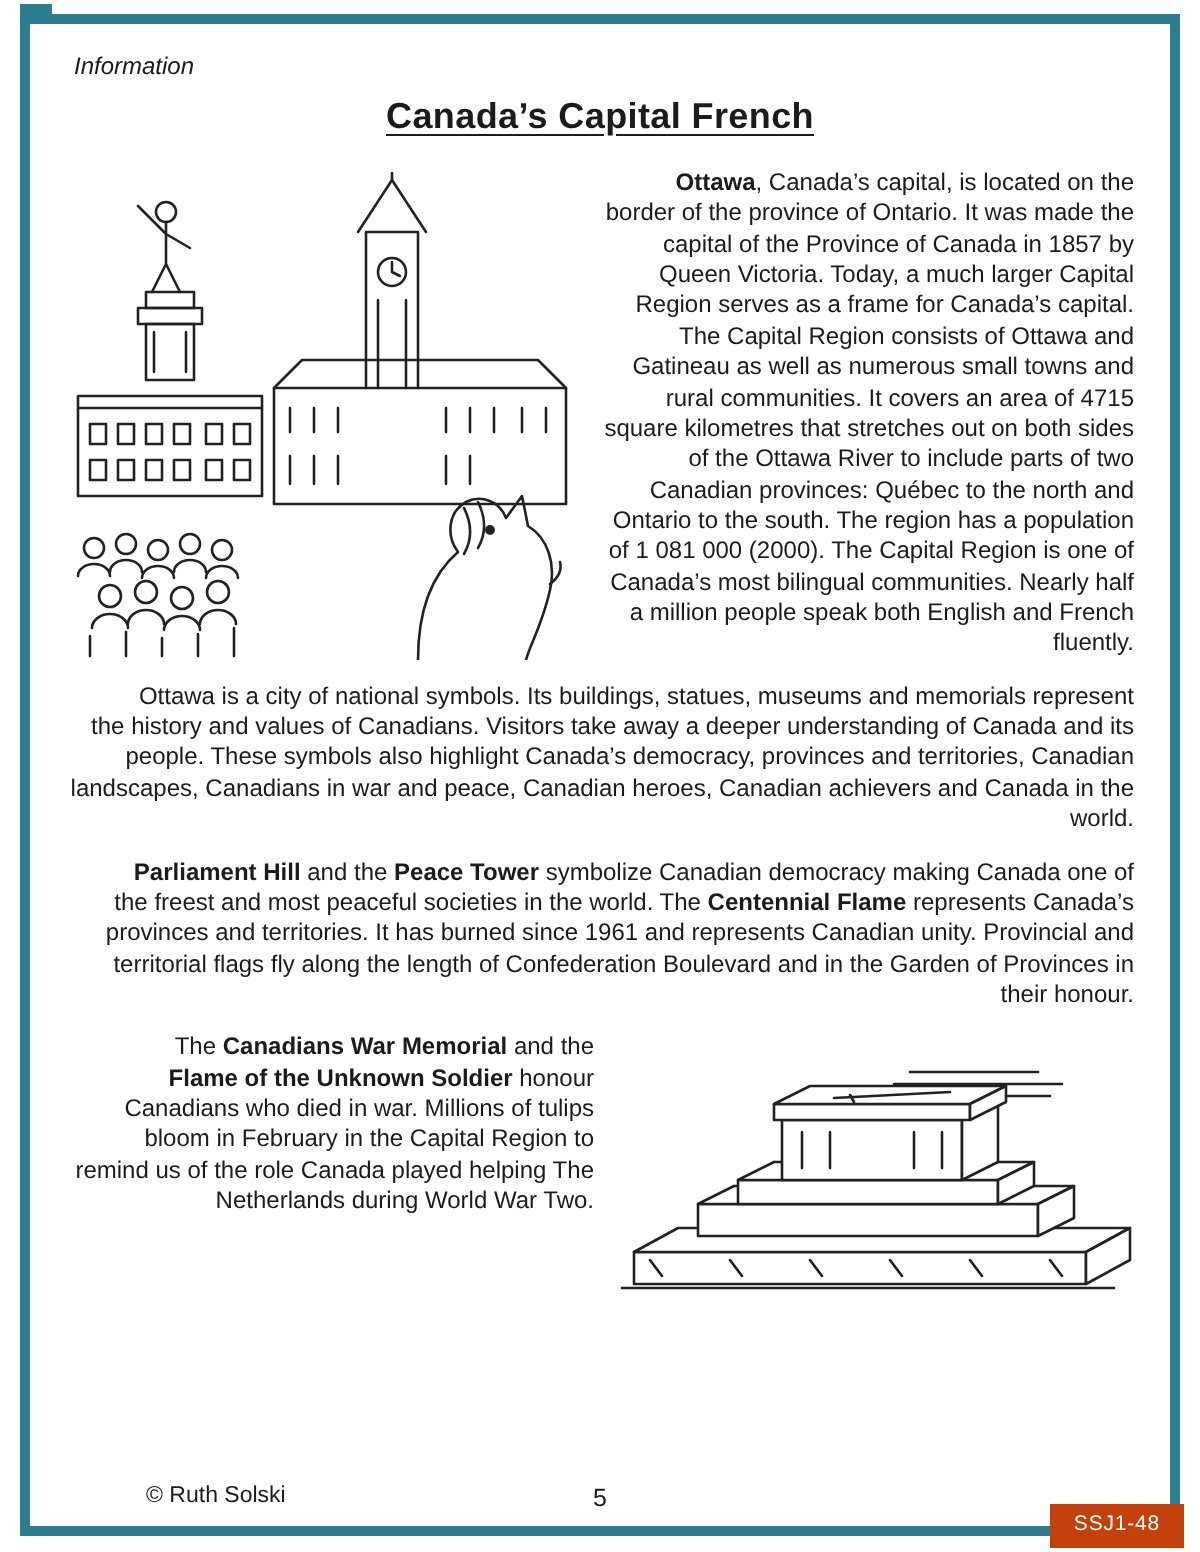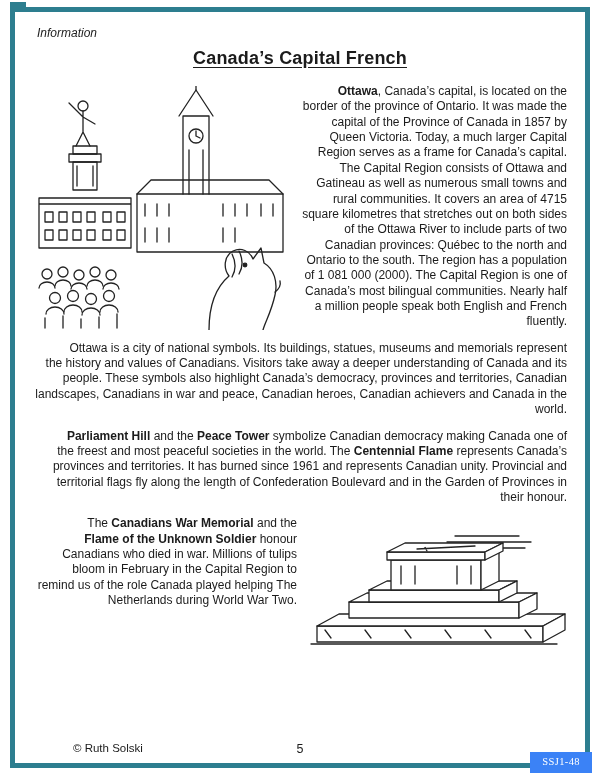--- a/index.html
+++ b/index.html
@@ -72,26 +72,25 @@
   }
   .footer .copyright { position: absolute; left: 0; top: 0; margin-left: 40px; }
   .footer .page-number {
     position: absolute; left: 50%; top: 0;
     transform: translateX(-50%);
     font-size: 12.5px;
   }
   .code-badge {
     position: absolute;
     right: 8px; top: 752px;
-    background: #3b82f6;
+    background: #c2410c;
     color: #ffffff;
     font-size: 10.5px;
     letter-spacing: 0.4px;
     padding: 4px 12px 6px;
-    font-family: Liberation Serif, serif;
   }
   svg { display: block; width: 100%; height: 100%; }
 </style>
 </head>
 <body>
 
 <div class="frame"></div>
 <div class="corner-chip"></div>
 
 <div class="content">

